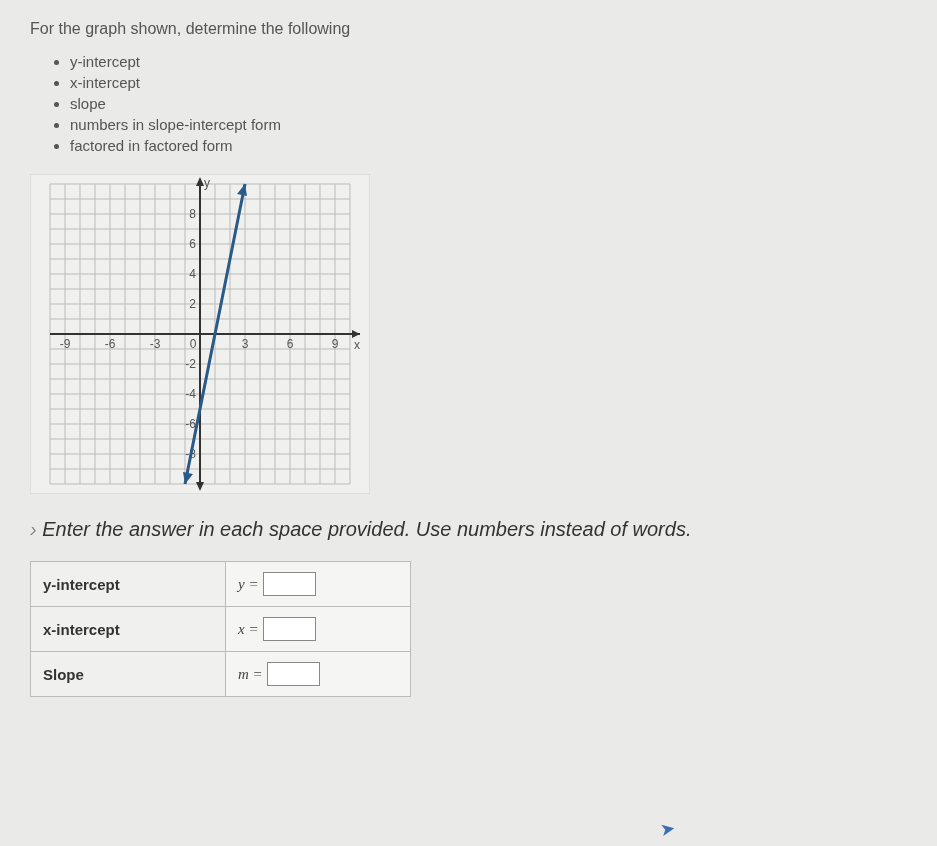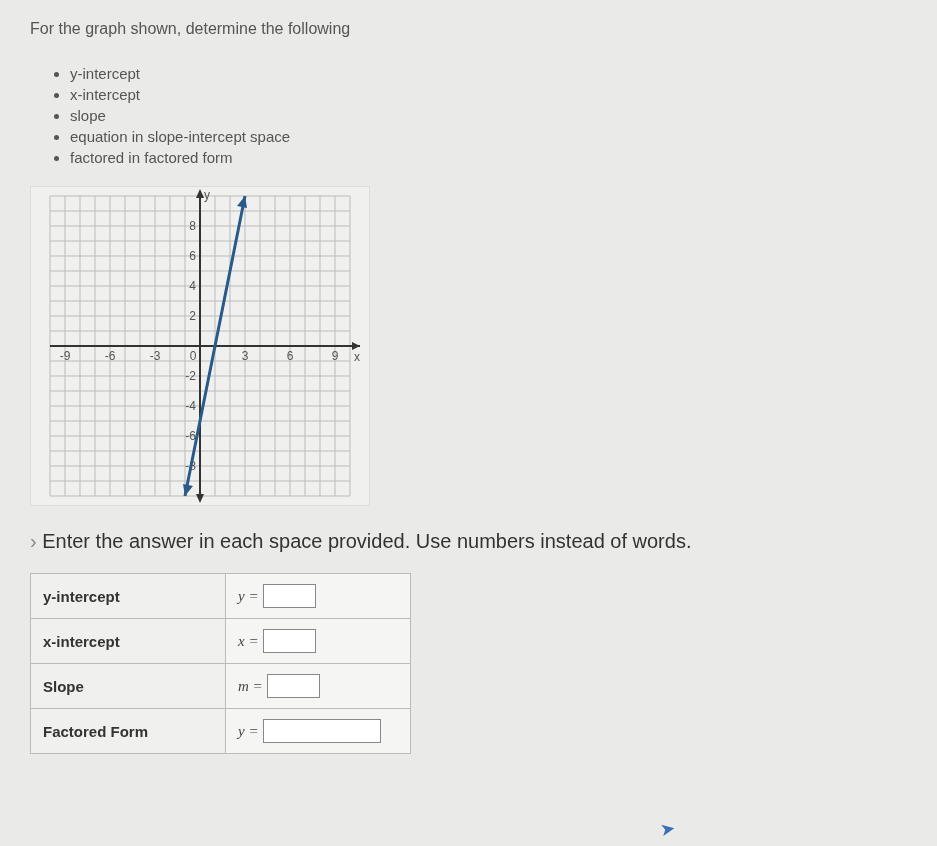--- a/index.html
+++ b/index.html
@@ -7,39 +7,40 @@
     padding: 20px 30px;
     font-family: Arial, sans-serif;
     background: #eaeae8;
     color: #444;
     width: 937px;
     box-sizing: border-box;
   }
   .question-title {
     font-size: 16px;
     color: #555;
-    margin-bottom: 27px;
+    margin-bottom: 15px;
   }
   .bullet-list {
     list-style: disc;
     padding-left: 40px;
     margin: 10px 0 20px 0;
     color: #555;
     font-size: 15px;
   }
   .bullet-list li {
     margin: 4px 0;
   }
   .graph-container {
     margin: 10px 0 20px 0;
   }
   .instruction {
     font-size: 20px;
     color: #333;
     margin: 20px 0;
+    font-style: italic;
   }
   .instruction::before {
     content: "› ";
     color: #888;
   }
   table.answer-table {
     border-collapse: collapse;
     margin-top: 10px;
   }
   table.answer-table td {
@@ -82,21 +83,21 @@
 </style>
 </head>
 <body>
 
 <div class="question-title">For the graph shown, determine the following</div>
 
 <ul class="bullet-list">
   <li>y-intercept</li>
   <li>x-intercept</li>
   <li>slope</li>
-  <li>equation in slope-intercept space</li>
+  <li>numbers in slope-intercept form</li>
   <li>factored in factored form</li>
 </ul>
 
 <div class="graph-container">
   <svg width="340" height="320" viewBox="0 0 340 320">
     <rect x="0" y="0" width="340" height="320" fill="#f0f0ee" stroke="#ccc"></rect>
 
     <g stroke="#bbb" stroke-width="1">
 
       <line x1="20" y1="10" x2="20" y2="310"></line>
@@ -197,23 +198,16 @@
       <input class="ans short" style="">
     </td>
   </tr>
   <tr>
     <td class="label">Slope</td>
     <td class="input-cell">
       <span class="eq-var">m =</span>
       <input class="ans short" style="">
     </td>
   </tr>
-  <tr>
-    <td class="label">Factored Form</td>
-    <td class="input-cell">
-      <span class="eq-var">y =</span>
-      <input class="ans long" style="">
-    </td>
-  </tr>
 </tbody>
   </table>
 
 <div class="cursor">➤</div>
 
 </body></html>

